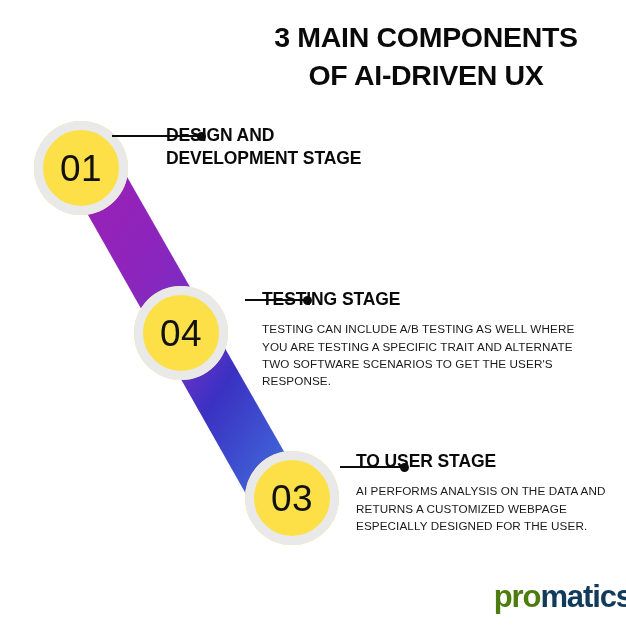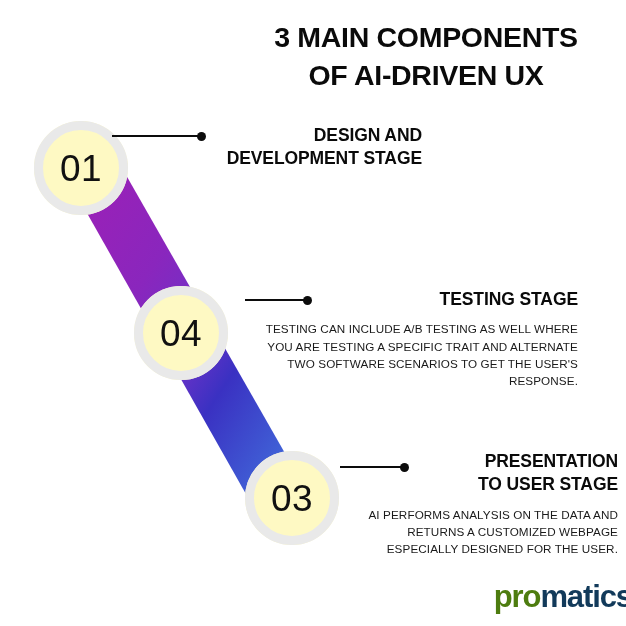--- a/index.html
+++ b/index.html
@@ -41,21 +41,21 @@
     left: 0;
     top: 0;
     width: 626px;
     height: 626px;
   }
 
   
   .node-circle {
     position: absolute;
     border-radius: 50%;
-    background: #fef9c3;
+    background: #fde047;
     box-sizing: border-box;
     display: flex;
     align-items: center;
     justify-content: center;
   }
   .node-circle .ring {
     position: absolute;
     left: 0; top: 0;
     width: 100%; height: 100%;
     border-radius: 50%;
@@ -91,21 +91,21 @@
   #connector-line-1 { left: 112px; top: 135px; width: 88px; }
   #connector-dot-1  { left: 197px; top: 131.5px; }
   #connector-line-2 { left: 245px; top: 299px; width: 62px; }
   #connector-dot-2  { left: 303px; top: 295.5px; }
   #connector-line-3 { left: 340px; top: 466px; width: 64px; }
   #connector-dot-3  { left: 400px; top: 462.5px; }
 
   
   .stage {
     position: absolute;
-    text-align: right;
+    text-align: left;
   }
   .stage-heading {
     font-size: 17.5px;
     font-weight: bold;
     letter-spacing: -0.1px;
     line-height: 1.33;
     color: #0a0a0a;
   }
   .stage-body {
     margin-top: 9px;
@@ -189,21 +189,20 @@
 
   <div class="stage" id="stage-2">
     <div class="stage-heading">
       <div>TESTING STAGE</div>
     </div>
     <div class="stage-body">TESTING CAN INCLUDE A/B TESTING AS WELL WHERE YOU ARE TESTING A SPECIFIC TRAIT AND ALTERNATE TWO SOFTWARE SCENARIOS TO GET THE USER'S RESPONSE.</div>
   </div>
 
   <div class="stage" id="stage-3">
     <div class="stage-heading">
-      <div>PRESENTATION</div>
       <div>TO USER STAGE</div>
     </div>
     <div class="stage-body">AI PERFORMS ANALYSIS ON THE DATA AND RETURNS A CUSTOMIZED WEBPAGE ESPECIALLY DESIGNED FOR THE USER.</div>
   </div>
 
   <div class="brand-logo">
     <span class="brand-pro">pro</span><span class="brand-matics">matics</span>
   </div>
 
 </div>

